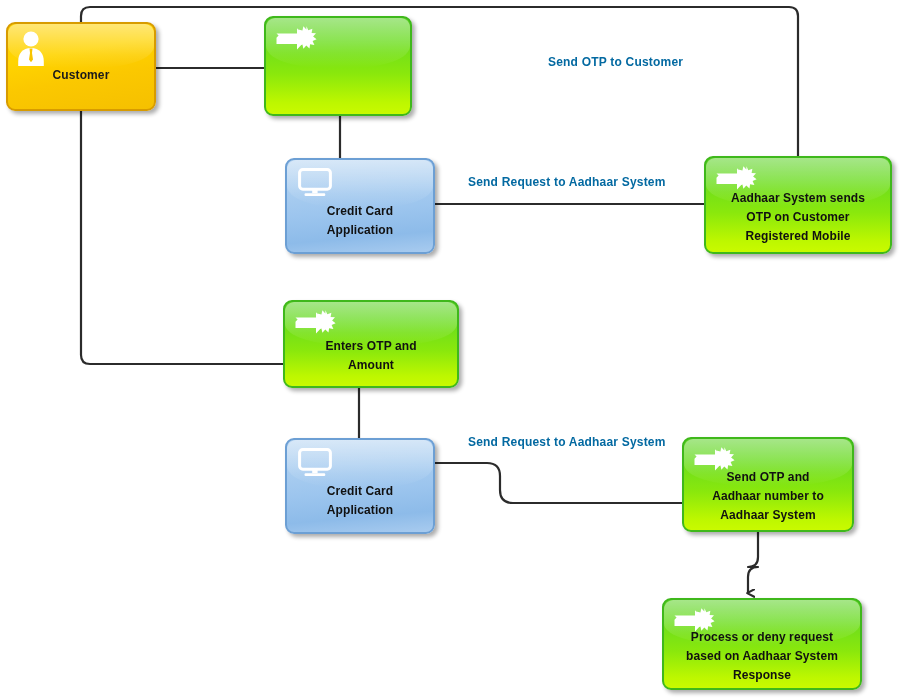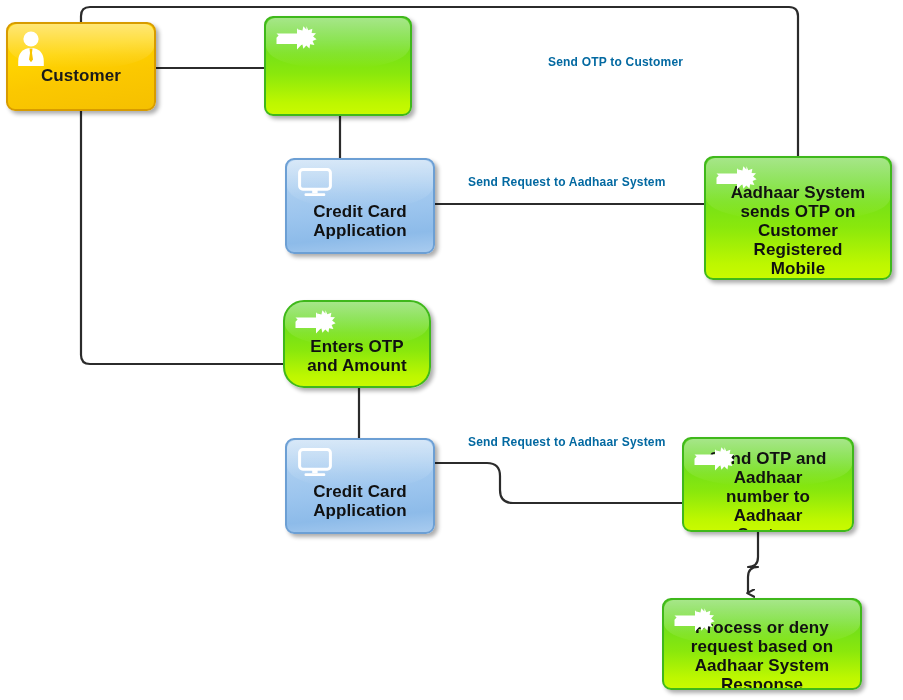--- a/index.html
+++ b/index.html
@@ -47,21 +47,21 @@
     display:flex;
     align-items:center;
     justify-content:center;
     text-align:center;
     overflow:hidden;
     box-shadow:3px 3px 4px rgba(0,0,0,.33);
   }
   .node .label{
     position:relative;
     z-index:3;
-    font-size:17px;
+    font-size:12px;
     font-weight:bold;
     color:#111111;
     line-height:19px;
     letter-spacing:.1px;
     padding:0 18px;
     width:100%;
   }
   
   .node .gloss{
     position:absolute;
@@ -158,35 +158,35 @@
         <div class="gloss"></div>
         <span class="icon">
           <svg width="34" height="30" viewBox="0 0 34 30">
             <rect x="1.6" y="1.6" width="30.8" height="19.6" rx="3.2" ry="3.2" fill="none" stroke="#ffffff" stroke-width="3"></rect>
             <rect x="14.2" y="21.6" width="5.4" height="3.6" fill="#ffffff"></rect>
             <rect x="6.5" y="25.2" width="20.8" height="2.8" rx="1.2" fill="#ffffff"></rect>
           </svg>
         </span>
         <div class="label" style="margin-top: 30px;">Credit Card Application</div>
       </div>
-      <div class="node process" style="left: 704px; top: 156px; width: 188px; height: 124px;">
+      <div class="node process" style="left: 704px; top: 156px; width: 188px; height: 98px;">
         <div class="gloss"></div>
         <span class="icon">
           <svg width="50" height="28" viewBox="0 0 50 28">
             <path d="M1.5 9.4 L 3.6 11.6 L 1.5 13.8 L 1.5 20 L 22 20 L 22 25.5 L 32 14.8 L 22 4.2 L 22 9.4 Z" fill="#ffffff"></path>
             <path d="M31.5 2.2 L 33.3 6.3 L 37.4 4.8 L 36.6 9.1 L 41 9.3 L 38.1 12.6 L 41.6 15.3 L 37.6 16.9 L 39.4 20.9 L 35.1 20.2 L 34.5 24.5 L 31.3 21.6 L 28.4 24.7 L 27.4 20.5 L 23.3 21.6 L 24.6 17.4 L 24.1 17.1 L 26.9 13.4 L 24.1 9.8 L 24.6 9.5 L 23.3 5.4 L 27.4 6.5 L 28.4 2.3 L 31.3 5.4 Z" fill="#ffffff"></path>
             <circle cx="31.6" cy="13.5" r="5.1" fill="#ffffff"></circle>
             <path d="M31.6 6.4 A 7.1 7.1 0 1 0 31.6 20.6 A 7.1 7.1 0 0 1 31.6 6.4 Z" fill="none"></path>
             <circle cx="31.6" cy="13.5" r="4.0" fill="none"></circle>
             <path d="M24.2 13.5 A 7.4 7.4 0 0 1 31.6 6.1 L 31.6 9.6 A 3.9 3.9 0 0 0 27.7 13.5 A 3.9 3.9 0 0 0 31.6 17.4 L 31.6 20.9 A 7.4 7.4 0 0 1 24.2 13.5 Z" fill="#6fdb22" opacity="0"></path>
           </svg>
         </span>
         <div class="label" style="margin-top: 24px;">Aadhaar System sends OTP on Customer Registered Mobile</div>
       </div>
-      <div class="node process" style="left: 283px; top: 300px; width: 148px; height: 88px; border-radius: 21px;">
+      <div class="node process" style="left: 283px; top: 300px; width: 176px; height: 88px;">
         <div class="gloss"></div>
         <span class="icon">
           <svg width="50" height="28" viewBox="0 0 50 28">
             <path d="M1.5 9.4 L 3.6 11.6 L 1.5 13.8 L 1.5 20 L 22 20 L 22 25.5 L 32 14.8 L 22 4.2 L 22 9.4 Z" fill="#ffffff"></path>
             <path d="M31.5 2.2 L 33.3 6.3 L 37.4 4.8 L 36.6 9.1 L 41 9.3 L 38.1 12.6 L 41.6 15.3 L 37.6 16.9 L 39.4 20.9 L 35.1 20.2 L 34.5 24.5 L 31.3 21.6 L 28.4 24.7 L 27.4 20.5 L 23.3 21.6 L 24.6 17.4 L 24.1 17.1 L 26.9 13.4 L 24.1 9.8 L 24.6 9.5 L 23.3 5.4 L 27.4 6.5 L 28.4 2.3 L 31.3 5.4 Z" fill="#ffffff"></path>
             <circle cx="31.6" cy="13.5" r="5.1" fill="#ffffff"></circle>
             <path d="M31.6 6.4 A 7.1 7.1 0 1 0 31.6 20.6 A 7.1 7.1 0 0 1 31.6 6.4 Z" fill="none"></path>
             <circle cx="31.6" cy="13.5" r="4.0" fill="none"></circle>
             <path d="M24.2 13.5 A 7.4 7.4 0 0 1 31.6 6.1 L 31.6 9.6 A 3.9 3.9 0 0 0 27.7 13.5 A 3.9 3.9 0 0 0 31.6 17.4 L 31.6 20.9 A 7.4 7.4 0 0 1 24.2 13.5 Z" fill="#6fdb22" opacity="0"></path>
           </svg>

